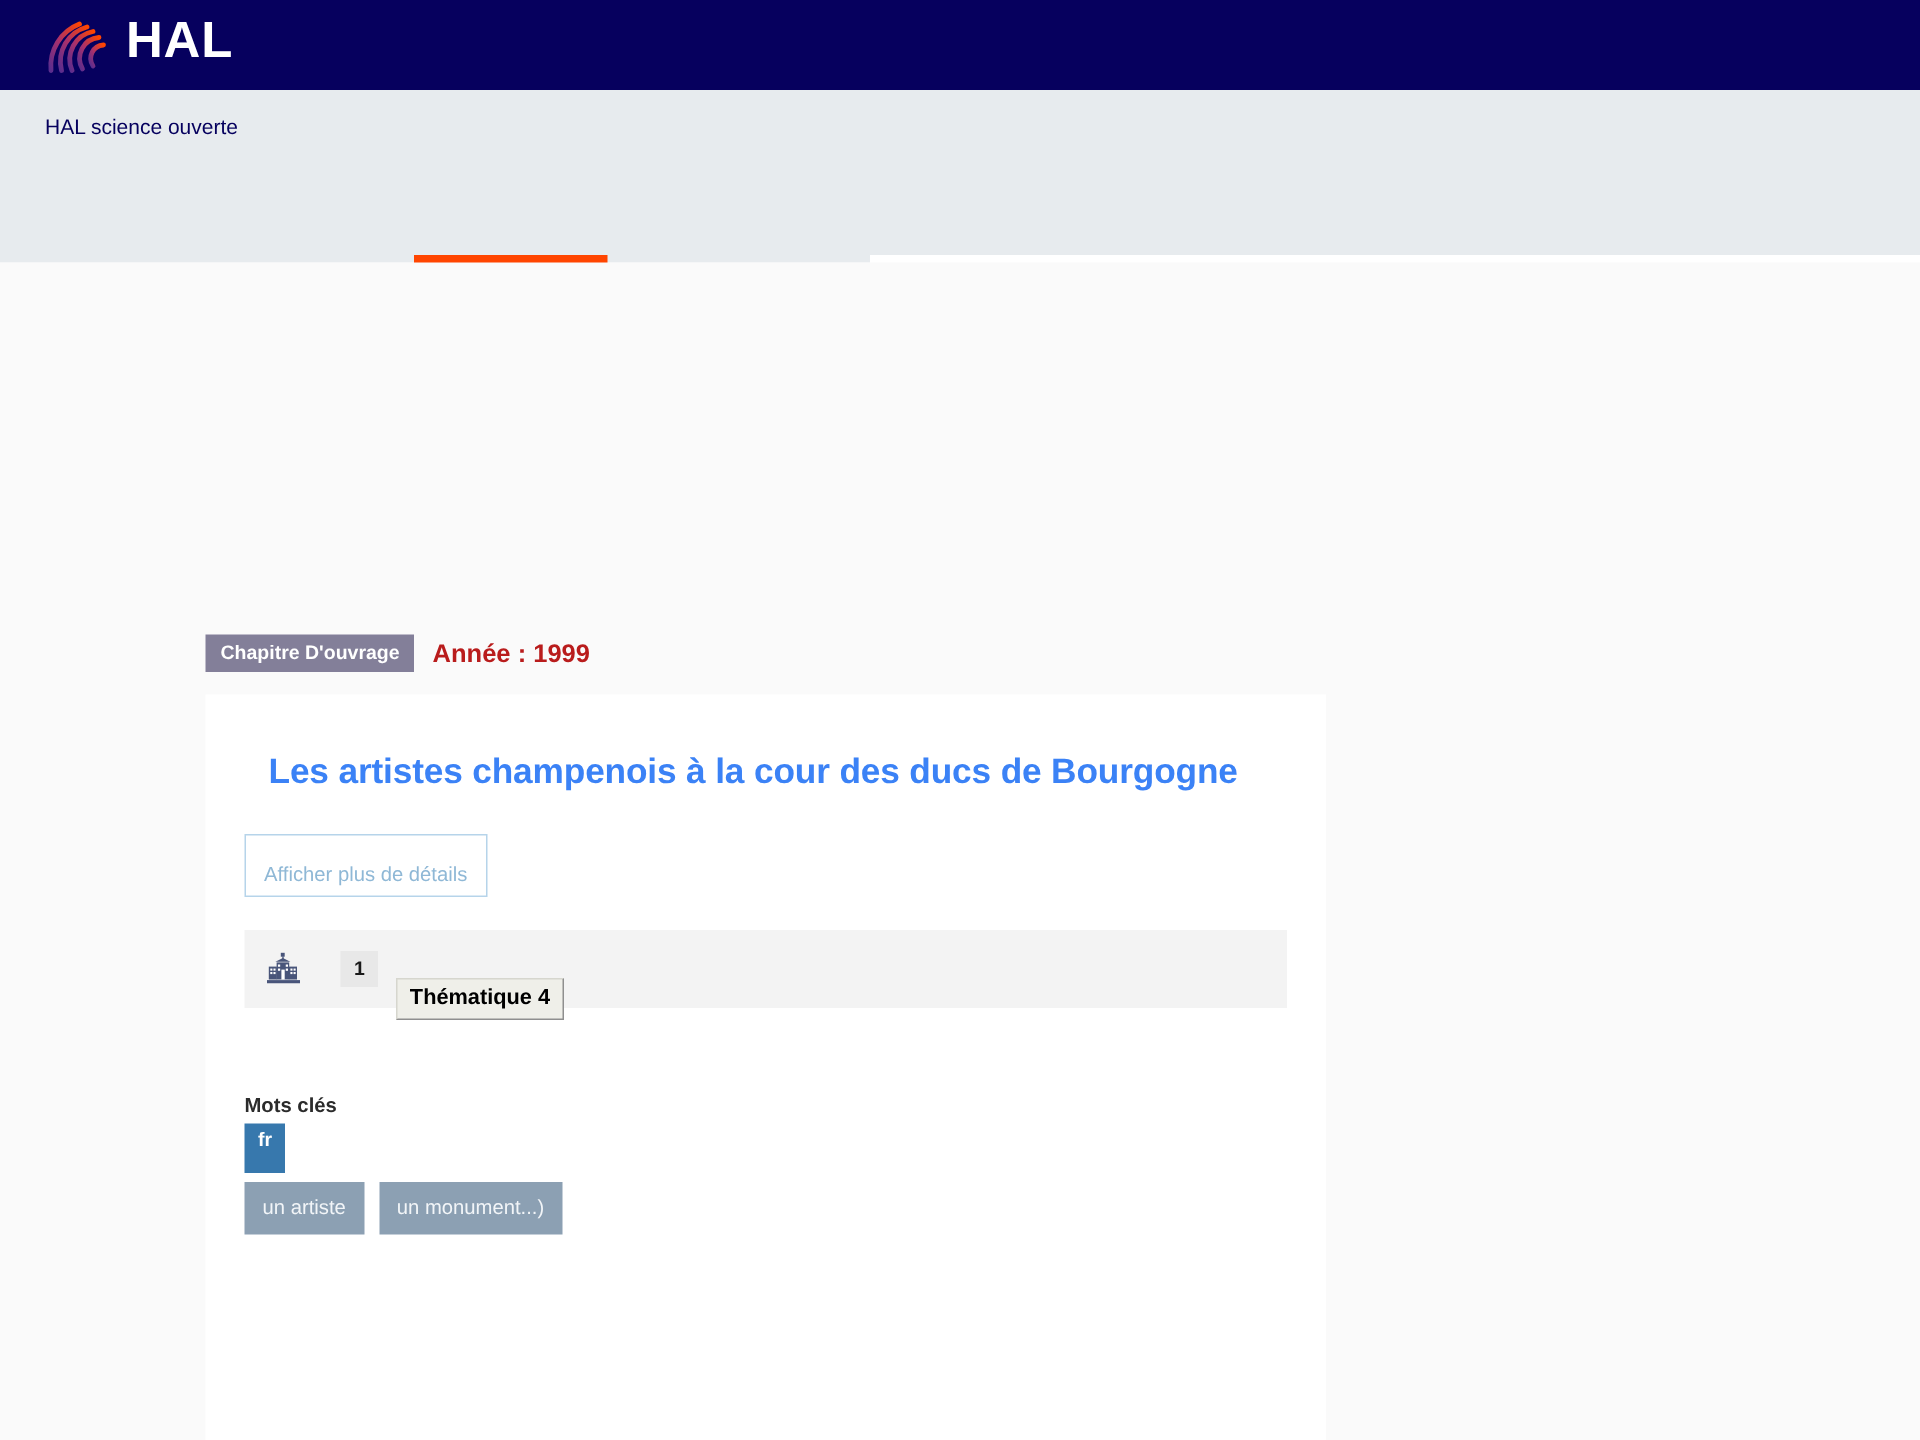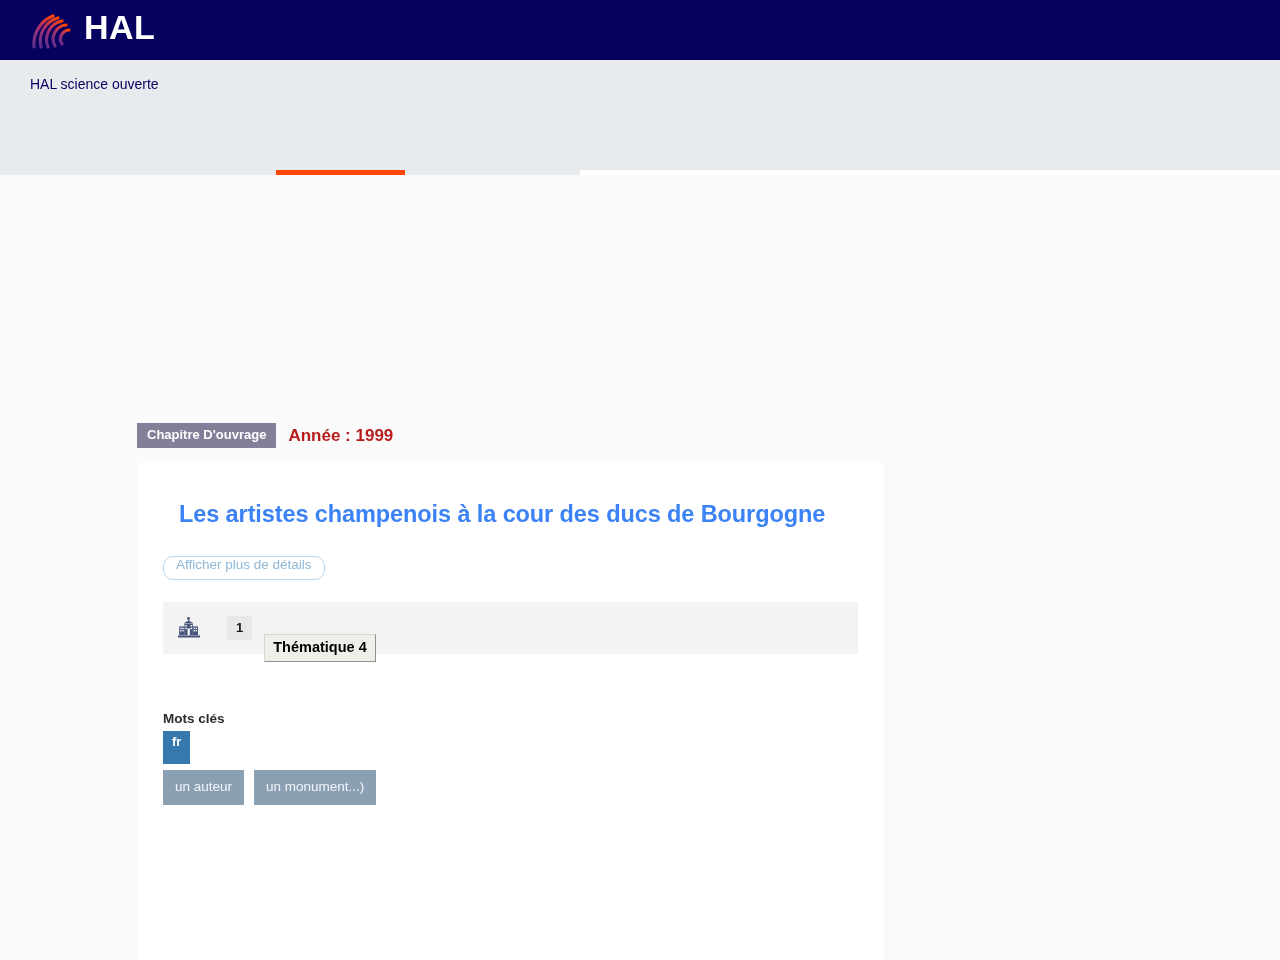--- a/index.html
+++ b/index.html
@@ -161,25 +161,25 @@
   .author-count {
     font-size: 13.5px;
     color: #1a1a1a;
     margin-left: 6px;
   }
 
   .details-btn {
     margin: 12px 0 0 26px;
     background: #ffffff;
     border: 1px solid #b6d4ea;
-    border-radius: 10px;
+    border-radius: 0;
     color: #8fb8d6;
     font-size: 13.5px;
     font-family: "Liberation Sans", sans-serif;
-    padding: 0 12px 7px 12px;
+    padding: 18px 12px 7px 12px;
     cursor: pointer;
     display: inline-block;
   }
 
   .affil-strip {
     margin: 22px 26px 0 26px;
     background: #f3f3f3;
     height: 52px;
     display: flex;
     align-items: center;
@@ -322,21 +322,21 @@
         </g>
       </svg>
       <span class="affil-num">1</span>
       <button class="native-btn affil-btn">Thématique 4</button>
     </div>
 
     <div class="kw-section">
       <div class="section-head">Mots clés</div>
       <span class="lang-badge">fr</span>
       <div class="tag-row">
-        <span class="tag">un auteur</span>
+        <span class="tag">un artiste</span>
         <span class="tag">un monument...)</span>
       </div>
     </div>
 
 
     
   </div>
 
 </div>
 

